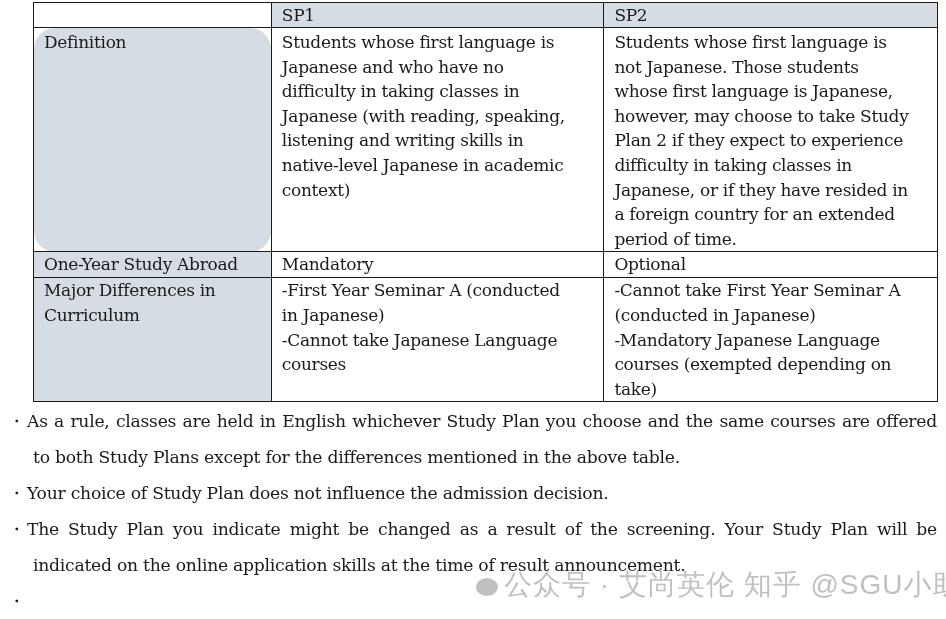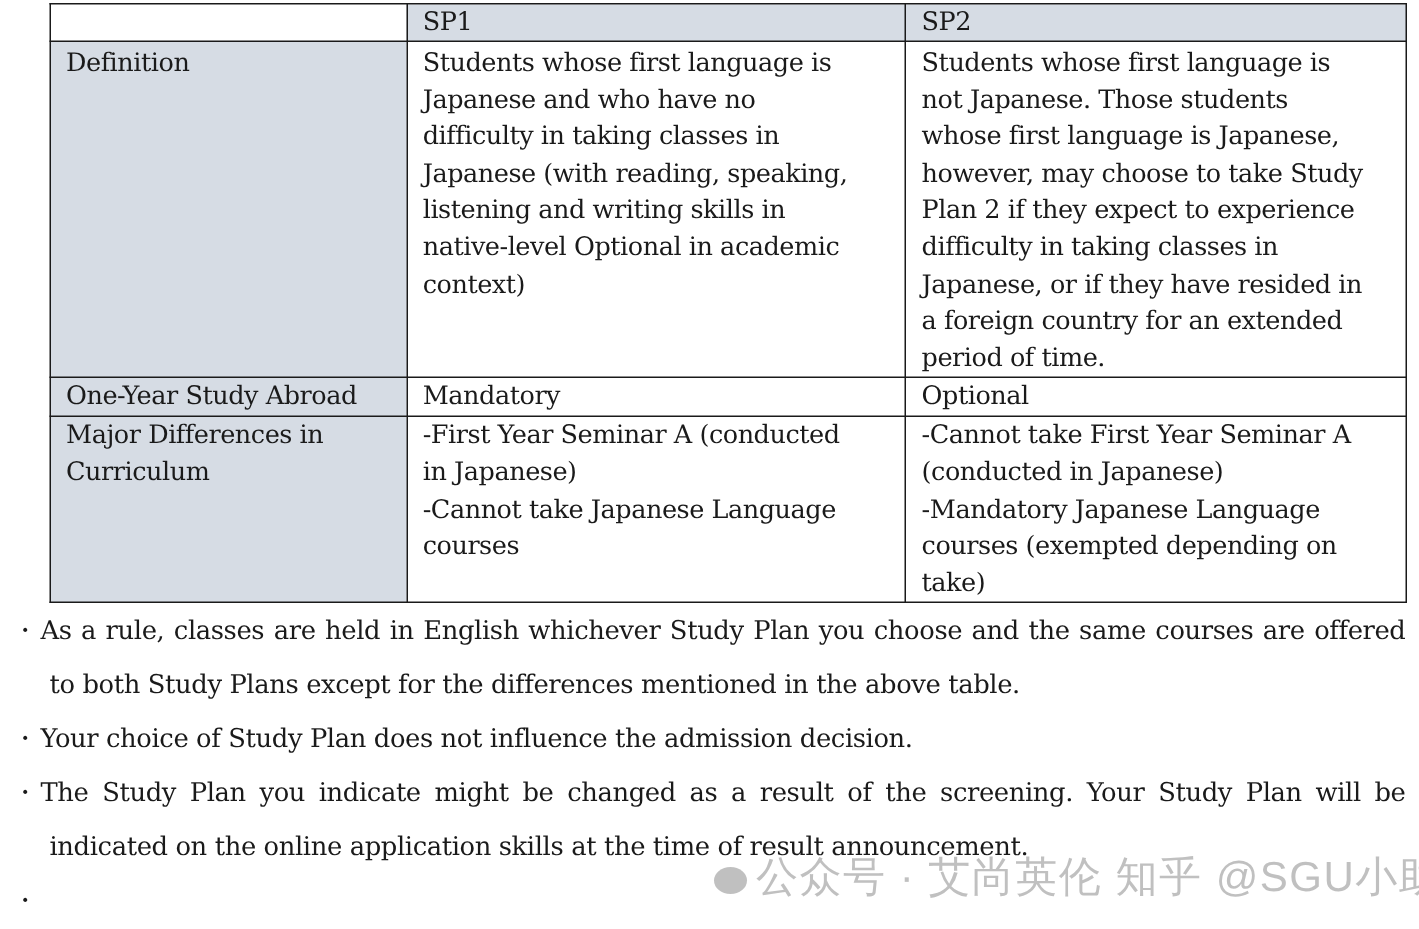--- a/index.html
+++ b/index.html
@@ -26,21 +26,21 @@
     font-weight: normal;
     padding: 0 10px;
   }
   col.c1 { width: 238px; }
   col.c2 { width: 333px; }
   col.c3 { width: 334px; }
 
   th.empty-corner { border: none; border-bottom: 1.5px solid #1a1a1a; background: #fff; }
   th.head { background: #d6dce4; text-align: center; height: 25px; line-height: 24px; padding: 0; }
   td.label { background: #d6dce4; padding-left: 10px; }
-  tr.row-def td { height: 222px; padding-top: 2px; }
+  tr.row-def td { height: 222px; padding-top: 2px; border-radius: 21px; }
   tr.row-abroad td { height: 26px; }
   tr.row-major td { height: 124px; margin-left: 27px; }
   .cell-line { display: block; white-space: pre-wrap; }
 
   .notes {
     position: absolute; left: 0; top: 403px; width: 946px;
     font-size: 17.2px; letter-spacing: -0.25px;
   }
   .note { position: relative; padding-left: 27px; line-height: 36px; }
   .note .bullet { position: absolute; left: 8px; top: 0; width: 10px; text-align: center; }
@@ -78,21 +78,21 @@
     </thead>
     <tbody>
       <tr class="row-def">
         <td class="label">Definition</td>
         <td>
           <span class="cell-line">Students whose first language is</span>
           <span class="cell-line">Japanese and who have no</span>
           <span class="cell-line">difficulty in taking classes in</span>
           <span class="cell-line">Japanese (with reading, speaking,</span>
           <span class="cell-line">listening and writing skills in</span>
-          <span class="cell-line">native-level Optional in academic</span>
+          <span class="cell-line">native-level Japanese in academic</span>
           <span class="cell-line">context)</span>
         </td>
         <td>
           <span class="cell-line">Students whose first language is</span>
           <span class="cell-line">not Japanese. Those students</span>
           <span class="cell-line">whose first language is Japanese,</span>
           <span class="cell-line">however, may choose to take Study</span>
           <span class="cell-line">Plan 2 if they expect to experience</span>
           <span class="cell-line">difficulty in taking classes in</span>
           <span class="cell-line">Japanese, or if they have resided in</span>

